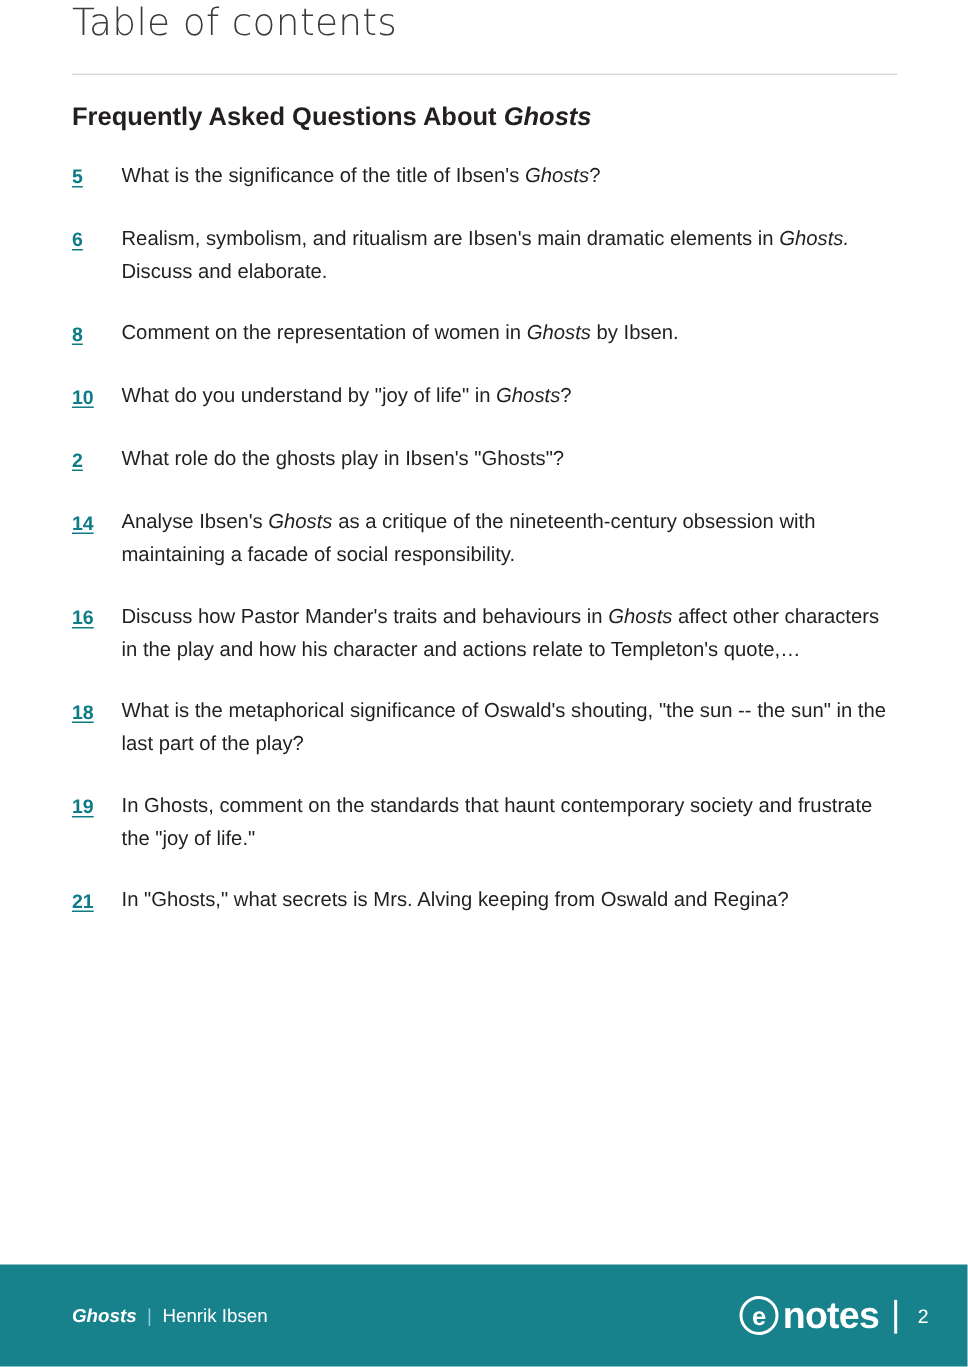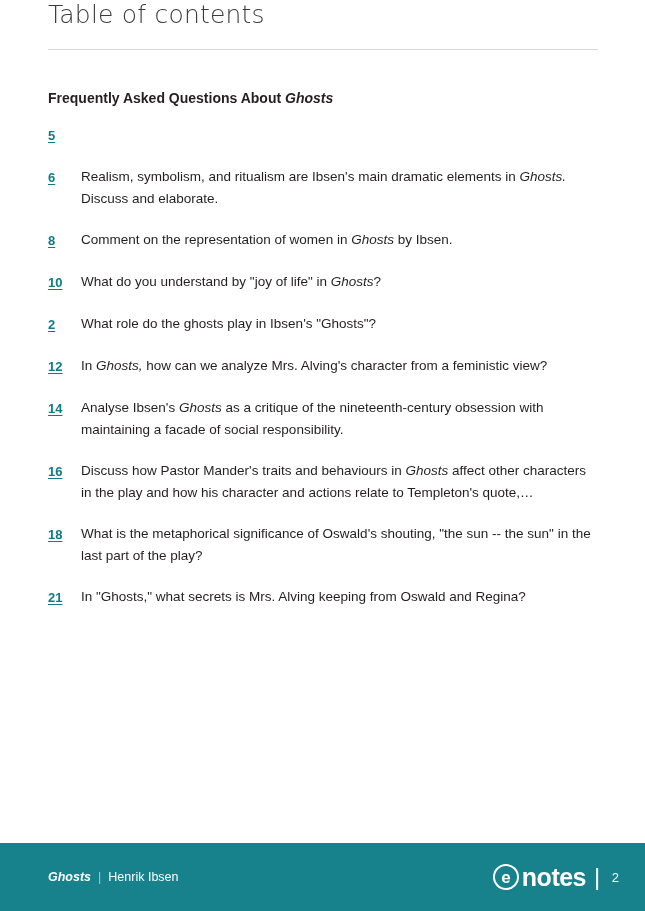--- a/index.html
+++ b/index.html
@@ -35,22 +35,22 @@
     margin: 0;
     font-family: "DejaVu Sans", sans-serif;
     font-weight: 300;
   }
   .title-rule {
     margin-top: 20px;
     border-bottom: 1px solid #d9d9d9;
     width: 550px;
   }
   .section-heading {
-    margin-top: 40px;
-    font-size: 14px;
+    margin-top: 18px;
+    font-size: 17px;
     font-weight: bold;
     color: #231f20;
   }
   .section-heading .it {
     font-style: italic;
   }
   .toc-list {
     margin-top: 18px;
   }
   .toc-item {
@@ -161,20 +161,21 @@
     <div class="title-rule"></div>
 
     <div class="section-heading">
       <span>Frequently Asked Questions About </span><span class="it">Ghosts</span>
     </div>
 
     <div class="toc-list">
 
       <div class="toc-item">
         <span class="toc-page">5</span>
+        <span class="toc-text">What is the significance of the title of Ibsen's <span class="it">Ghosts</span>?</span>
       </div>
 
       <div class="toc-item">
         <span class="toc-page">6</span>
         <span class="toc-text">Realism, symbolism, and ritualism are Ibsen's main dramatic elements in <span class="it">Ghosts.</span> Discuss and elaborate.</span>
       </div>
 
       <div class="toc-item">
         <span class="toc-page">8</span>
         <span class="toc-text">Comment on the representation of women in <span class="it">Ghosts</span> by Ibsen.</span>
@@ -183,40 +184,40 @@
       <div class="toc-item">
         <span class="toc-page">10</span>
         <span class="toc-text">What do you understand by "joy of life" in <span class="it">Ghosts</span>?</span>
       </div>
 
       <div class="toc-item">
         <span class="toc-page">2</span>
         <span class="toc-text">What role do the ghosts play in Ibsen's "Ghosts"?</span>
       </div>
 
-      <div class="toc-item">
-        <span class="toc-page">12</span>
-        <span class="toc-text">In <span class="it">Ghosts,</span> how can we analyze Mrs. Alving's character from  a feministic view?</span>
-      </div>
 
       <div class="toc-item">
         <span class="toc-page">14</span>
         <span class="toc-text">Analyse Ibsen's <span class="it">Ghosts</span> as a critique of the nineteenth-century obsession with maintaining a facade of social responsibility.</span>
       </div>
 
       <div class="toc-item">
         <span class="toc-page">16</span>
         <span class="toc-text">Discuss how Pastor Mander's traits and behaviours in <span class="it">Ghosts</span> affect other characters in the play and how his character and actions relate to Templeton's quote,…</span>
       </div>
 
       <div class="toc-item">
         <span class="toc-page">18</span>
         <span class="toc-text">What is the metaphorical significance of Oswald's shouting, "the sun -- the sun" in the last part of the play?</span>
       </div>
 
+      <div class="toc-item">
+        <span class="toc-page">19</span>
+        <span class="toc-text">In Ghosts, comment on the standards that haunt contemporary society and frustrate the "joy of life."</span>
+      </div>
 
       <div class="toc-item">
         <span class="toc-page">21</span>
         <span class="toc-text">In "Ghosts," what secrets is Mrs. Alving keeping from Oswald and Regina?</span>
       </div>
 
     </div>
   </div>
 
   <div class="footer">

